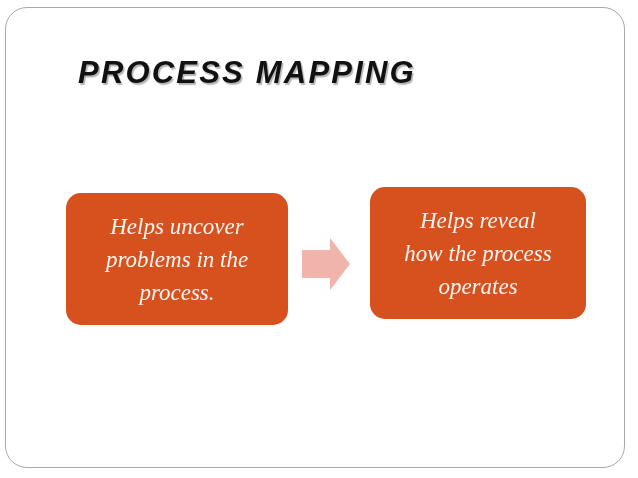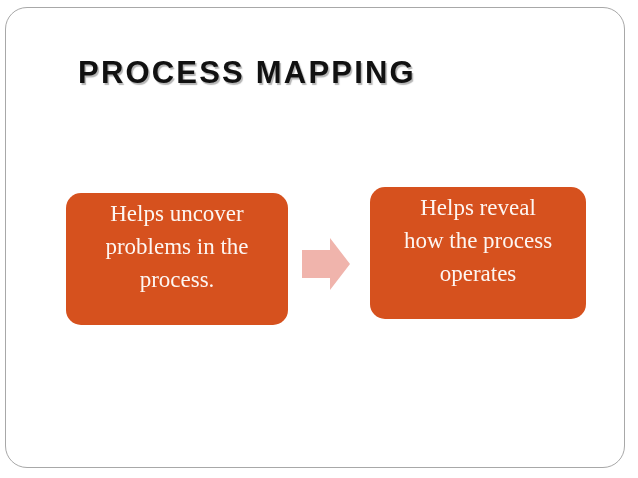--- a/index.html
+++ b/index.html
@@ -14,20 +14,21 @@
     font-family: "Liberation Sans", sans-serif;
   }
 
   .slide {
     position: absolute;
     left: 0;
     top: 0;
     width: 638px;
     height: 362px;
     background: #ffffff;
+    font-style: italic;
   }
 
   
   .slide-frame {
     position: absolute;
     left: 5px;
     top: 7px;
     width: 620px;
     height: 461px;
     box-sizing: border-box;
@@ -52,23 +53,23 @@
     text-shadow: 1.5px 1.5px 1px rgba(120,120,120,0.55);
   }
 
   
   .proc-box {
     position: absolute;
     box-sizing: border-box;
     background: #D6511E;
     border-radius: 15px;
     display: flex;
-    align-items: flex-start;
+    align-items: center;
     justify-content: center;
-    padding: 4px 10px;
+    padding: 12px 10px;
   }
   .proc-box-1 {
     left: 66px;
     top: 193px;
     width: 222px;
     height: 132px;
   }
   .proc-box-2 {
     left: 370px;
     top: 187px;

